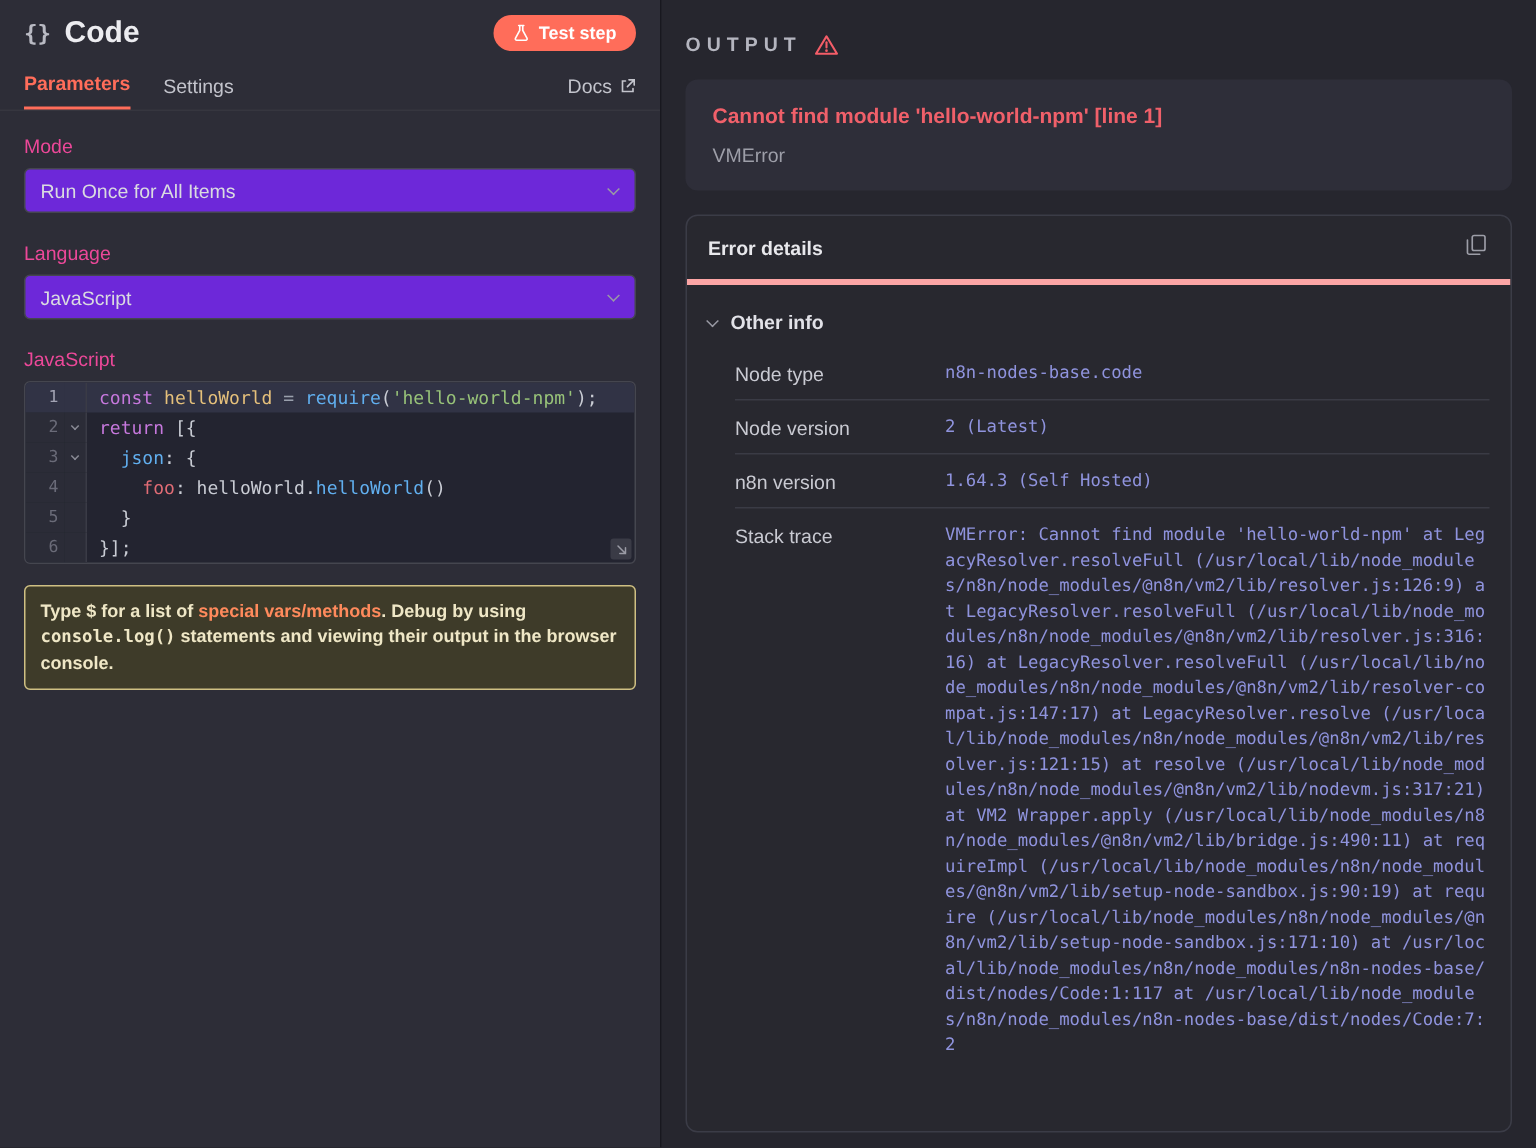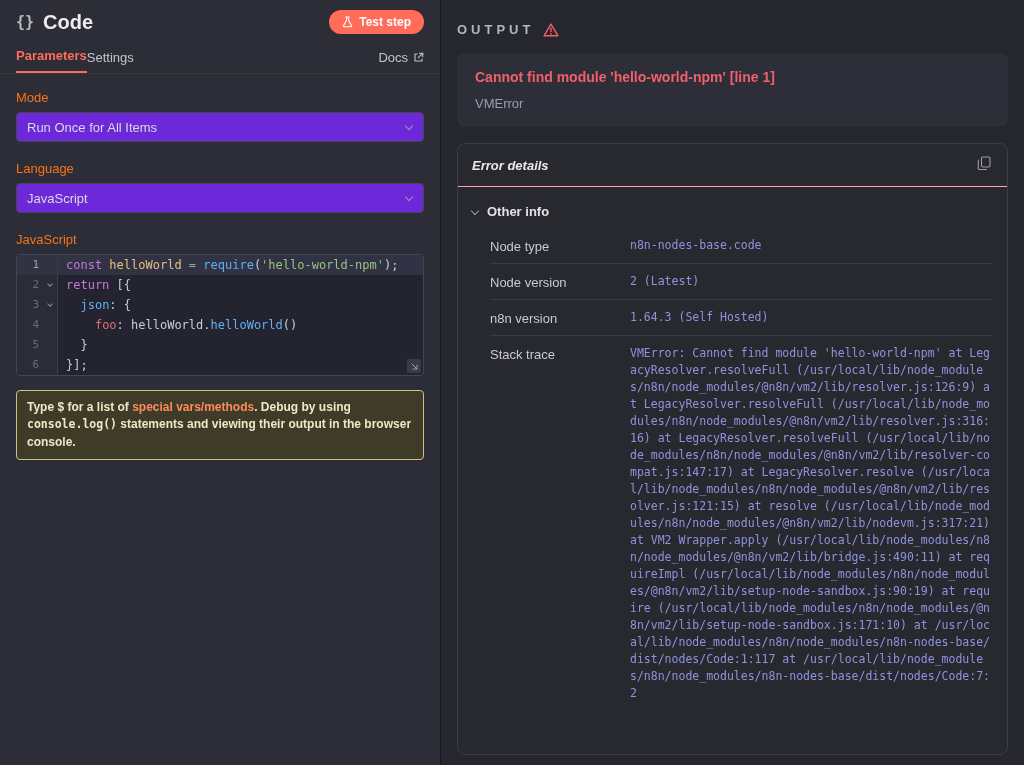--- a/index.html
+++ b/index.html
@@ -23,30 +23,30 @@
   .node-icon { font-family:"DejaVu Sans Mono", monospace; font-size:15px; font-weight:bold; color:#b9bac3; }
   .node-title { font-size:20px; font-weight:bold; color:#ececf0; }
   .spacer { flex:1; }
   .test-step-btn {
     background:#ff6d5a; color:#fff; border:none; border-radius:12px;
     font-size:12px; font-weight:600; padding:5px 13px;
     display:flex; align-items:center; gap:6px; cursor:pointer;
     font-family:"Liberation Sans", sans-serif;
   }
   .tabs-row {
-    display:flex; align-items:flex-end; padding:4px 16px 0 16px;
+    display:flex; align-items:flex-end; gap:22px; padding:4px 16px 0 16px;
     border-bottom:1px solid #36363f; height:32px;
   }
   .tab { padding-bottom:8px; color:#c3c4cc; cursor:pointer; }
   .tab.active { color:#ff6d5a; font-weight:600; border-bottom:2px solid #ff6d5a; }
   .docs-link { margin-left:auto; display:flex; align-items:center; gap:5px; color:#c3c4cc; padding-bottom:8px; cursor:pointer; }
 
   .panel-content { padding:16px; flex:1; overflow:hidden; }
   .field-group { margin-bottom:19px; }
-  .field-label { color:#f97316; margin-bottom:7px; }
+  .field-label { color:#ec4899; margin-bottom:7px; }
   .select-box {
     position:relative; height:30px; background:#6d28d9;
     border:1px solid #45464f; border-radius:4px;
     display:flex; align-items:center; padding:0 26px 0 10px;
     color:#dadbe0; cursor:pointer;
   }
   .chev {
     width:6px; height:6px; display:inline-block;
     border-right:1.5px solid #9a9ba5; border-bottom:1.5px solid #9a9ba5;
     transform:rotate(45deg);
@@ -111,21 +111,21 @@
   }
   .error-title { font-size:14px; font-weight:600; color:#f0606a; margin-bottom:11px; }
   .error-subtitle { color:#9d9ea8; }
 
   .details-card {
     border:1px solid #3b3c47; border-radius:8px; background:#28282f;
     flex:1; min-height:0; overflow:hidden; display:flex; flex-direction:column;
   }
   .details-header {
     display:flex; align-items:center; justify-content:space-between;
-    padding:10px 14px; border-bottom:1px solid #fca5a5;font-style:italic;
+    padding:10px 14px; border-bottom:4px solid #fca5a5;
   }
   .details-title { font-weight:bold; color:#e8e8ec; }
   .copy-btn { background:none; border:none; cursor:pointer; padding:2px; }
   .details-body { padding:12px 14px; overflow:hidden; }
   .other-info-row { display:flex; align-items:center; gap:9px; padding:5px 0 9px 0; cursor:pointer; }
   .other-info-row .chev { margin-top:-2px; }
   .other-info-label { font-weight:600; color:#e2e2e8; }
   .detail-rows { margin-left:18px; }
   .detail-row { display:flex; align-items:flex-start; padding:9px 0; border-bottom:1px solid #3a3b45;gap:36px; }
   .detail-row:last-child { border-bottom:none; }

